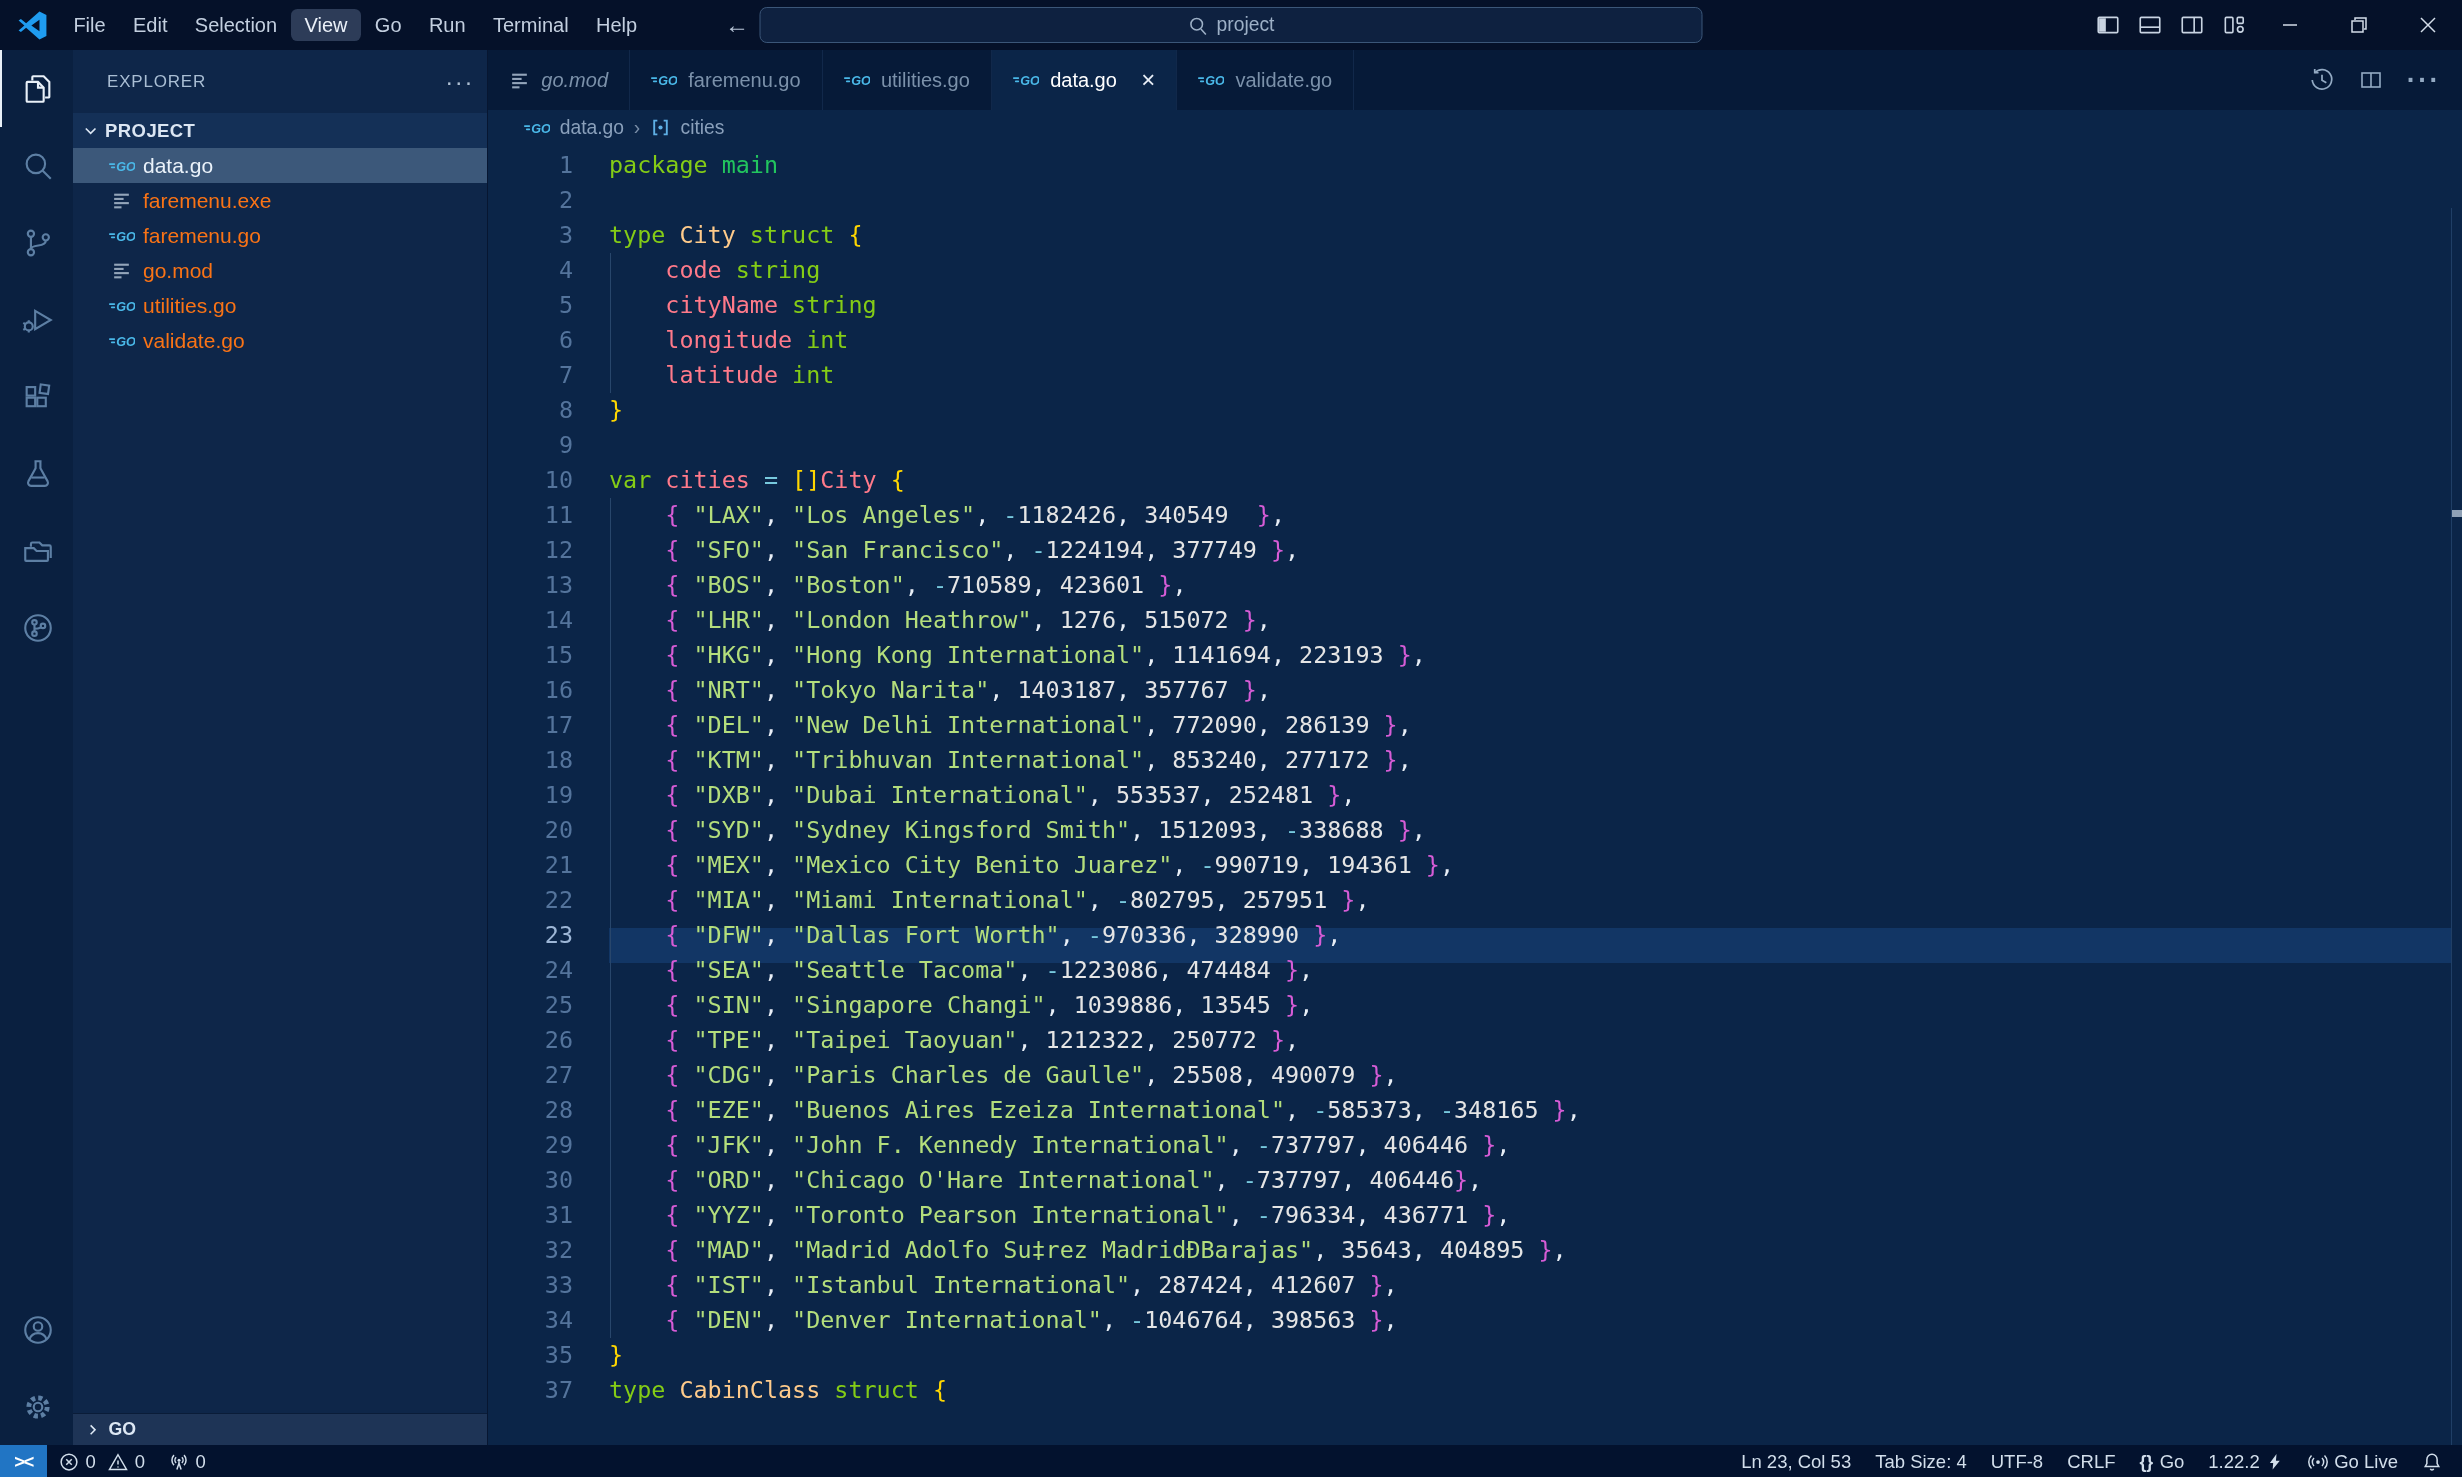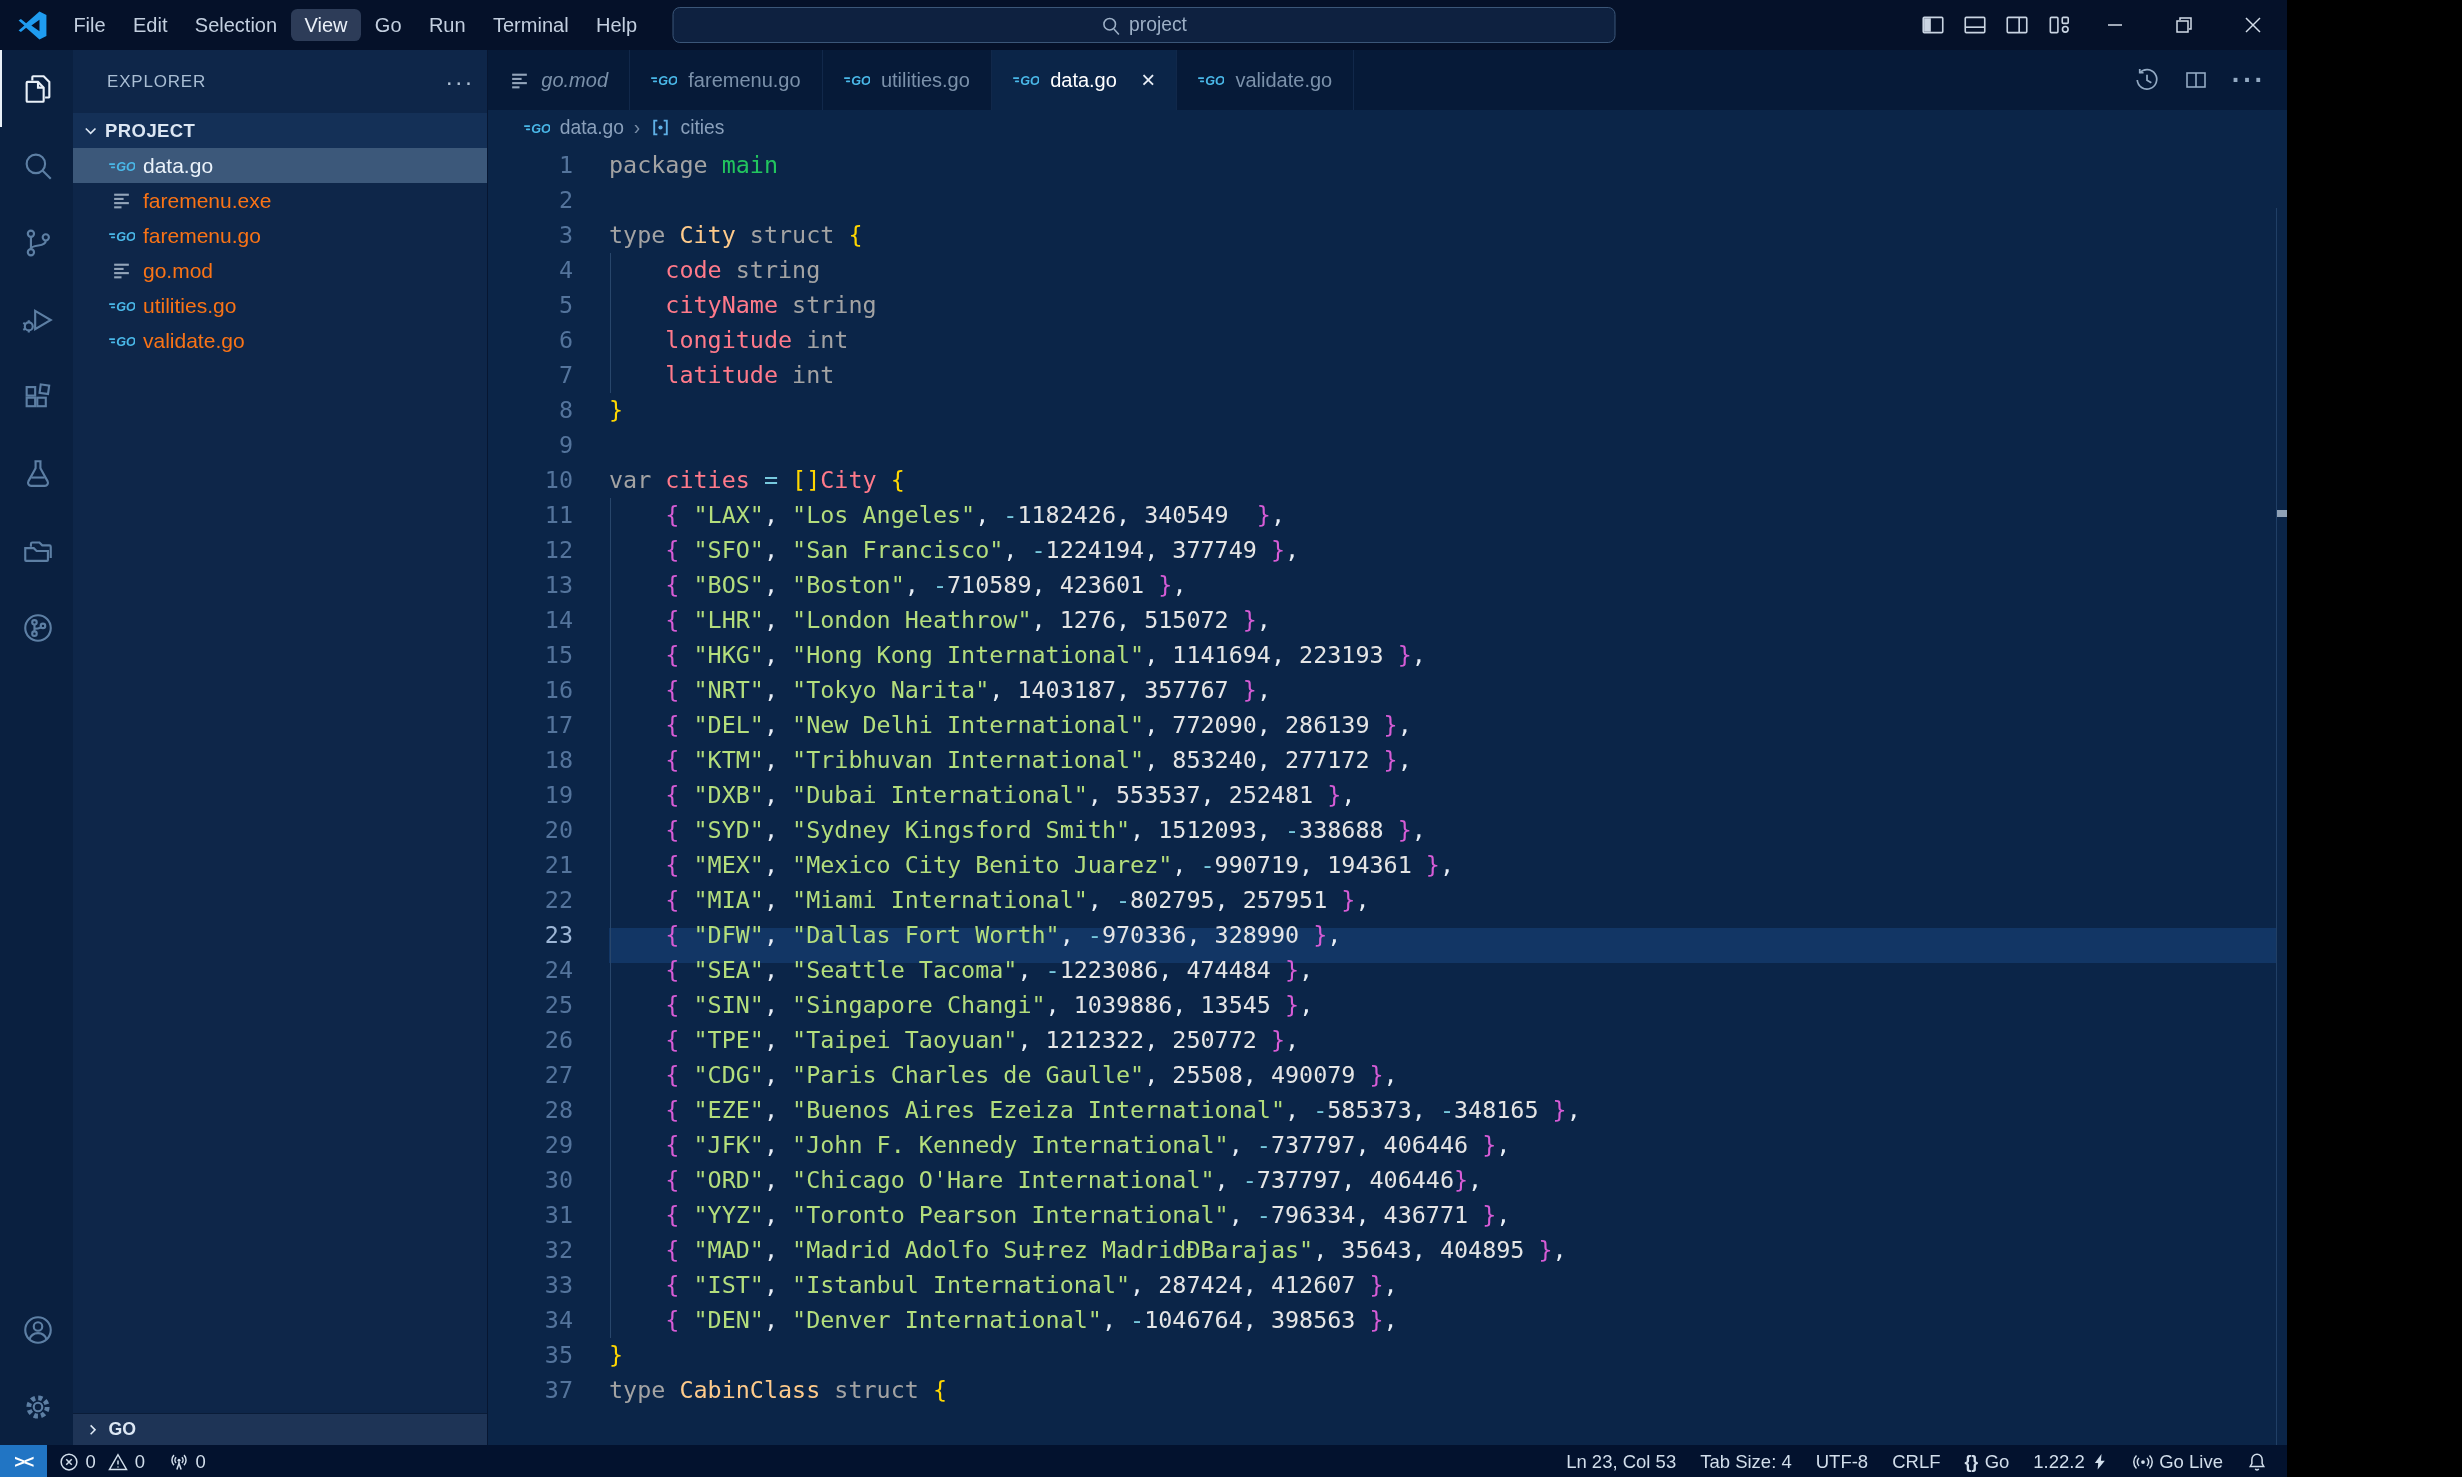--- a/index.html
+++ b/index.html
@@ -1,17 +1,17 @@
 <!DOCTYPE html>
 <html style="font-size:13px"><head>
 <meta charset="utf-8">
 <style>
   *{box-sizing:border-box;margin:0;padding:0}
   html,body{margin:0;background:#000}
-  .app{position:relative;width:2287px;height:1478px;overflow:hidden;
+  .app{position:relative;width:2462px;height:1478px;overflow:hidden;
        font-family:"Liberation Sans",sans-serif;background:#0b2548;color:#c7d5e6}
 
   
   .titlebar{position:relative;height:50px;background:#051129;display:flex;align-items:center}
   .vscode-logo{width:29px;height:29px;margin:0 13px 0 17.7px;flex:none}
   .menubar{display:flex;align-items:center;height:100%}
   .menu-item{font-size:20px;color:#c3cfdf;padding:4.8px 13.7px;border-radius:6.4px;cursor:default}
   .menu-item.active{background:#2d3c58;color:#eaf0f8}
   .nav-arrows{position:absolute;left:725px;top:0;height:50px;display:flex;align-items:center;gap:21px;
               color:#b9c6d8;font-size:24px}
@@ -61,21 +61,21 @@
 
   .codewrap{position:relative;flex:1;overflow:hidden;
             font-family:"DejaVu Sans Mono","Liberation Mono",monospace;font-size:23.4px}
   .curline{position:absolute;left:121px;right:11.3px;height:35px;background:#123665}
   .lines{position:absolute;inset:0;padding-top:3.2px}
   .line{position:relative;height:35px;line-height:35px;display:flex;white-space:pre}
   .ln{width:85px;text-align:right;color:#54749c;flex:none}
   .line.cur .ln{color:#9db6d6}
   .lc{padding-left:36px;position:relative}
   .line.ind .lc::before{content:"";position:absolute;left:37px;top:0;height:35px;border-left:0.8px solid #28466b}
-  .tk-kw{color:#a3a3a3}.tk-typ{color:#ffcb8b}.tk-fld{color:#ff7a8a}.tk-str{color:#b4de7c}
+  .tk-kw{color:#84cc16}.tk-typ{color:#ffcb8b}.tk-fld{color:#ff7a8a}.tk-str{color:#b4de7c}
   .tk-num{color:#e5e5e5}.tk-op{color:#77c9dd}.tk-b0{color:#ffd700}.tk-b1{color:#d65cd6}
   .tk-pun{color:#e8eef6}.tk-pkg{color:#22c55e}
   .ov-track{position:absolute;right:10.5px;top:63px;bottom:0;width:0.8px;background:#203f66}
   .ov-mark{position:absolute;right:0;top:365px;width:10.5px;height:7.3px;background:#8fa1b6}
 
   
   .statusbar{height:33px;background:#03122e;display:flex;align-items:center;color:#d2deeb;font-size:18.5px}
   .remote{width:47px;height:33px;background:#2175c4;color:#fff;display:flex;align-items:center;
           justify-content:center;font-size:18.5px;font-weight:bold;letter-spacing:-1.6px;flex:none}
   .sb-item{display:flex;align-items:center;gap:6.4px;padding:0 12px;height:33px}

